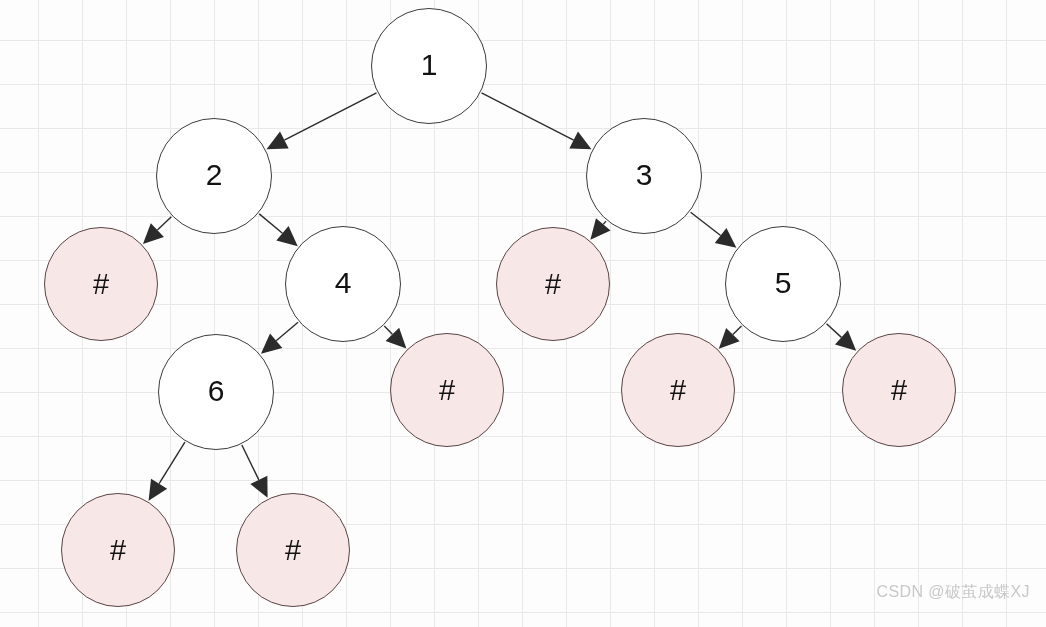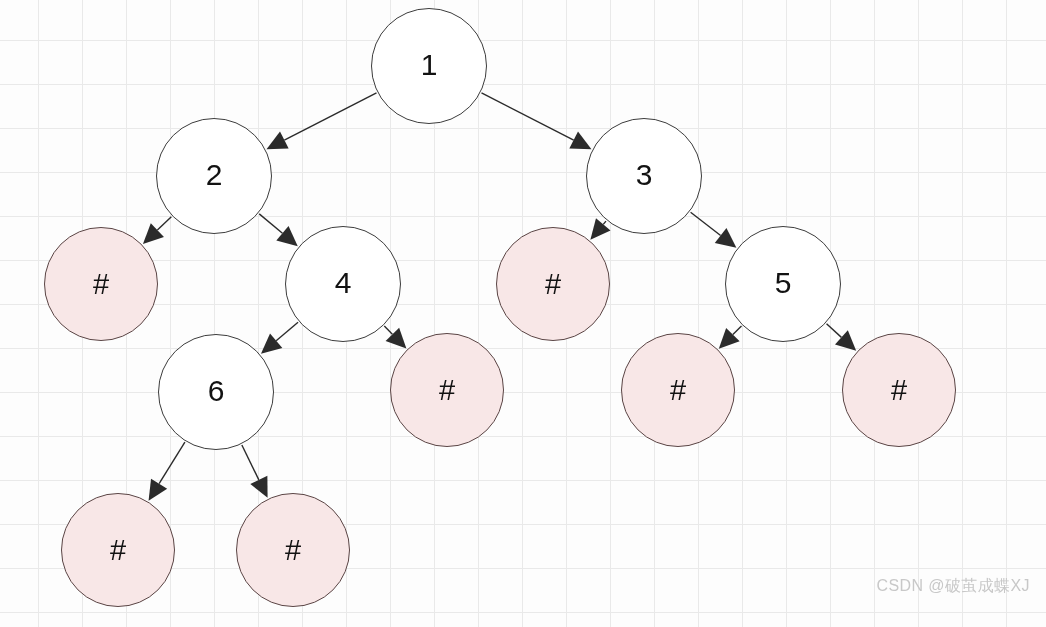--- a/index.html
+++ b/index.html
@@ -52,21 +52,21 @@
     display: block;
     transform: translateY(-1px);
   }
   .null .node-label {
     font-size: 29px;
     transform: translateY(0px);
   }
   #watermark {
     position: absolute;
     right: 16px;
-    bottom: 30px;
+    bottom: 24px;
     font-size: 16px;
     color: #c8c8c8;
     letter-spacing: 0.4px;
     user-select: none;
     white-space: nowrap;
   }
 </style>
 </head>
 <body>
 

